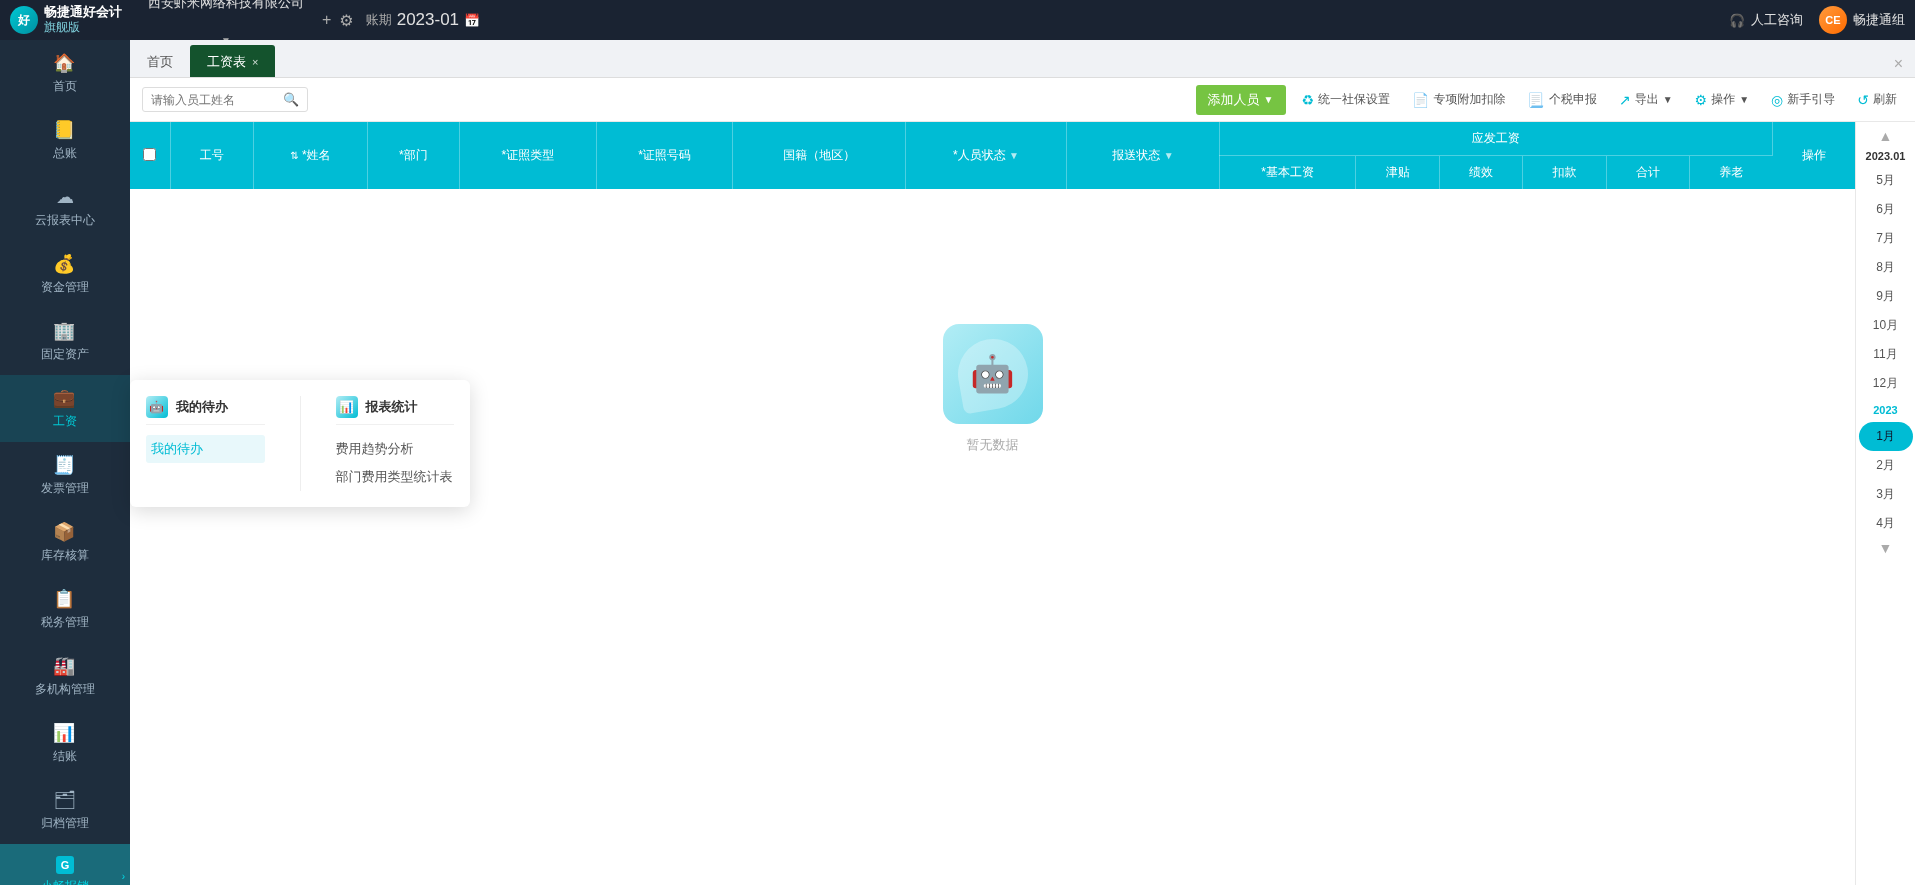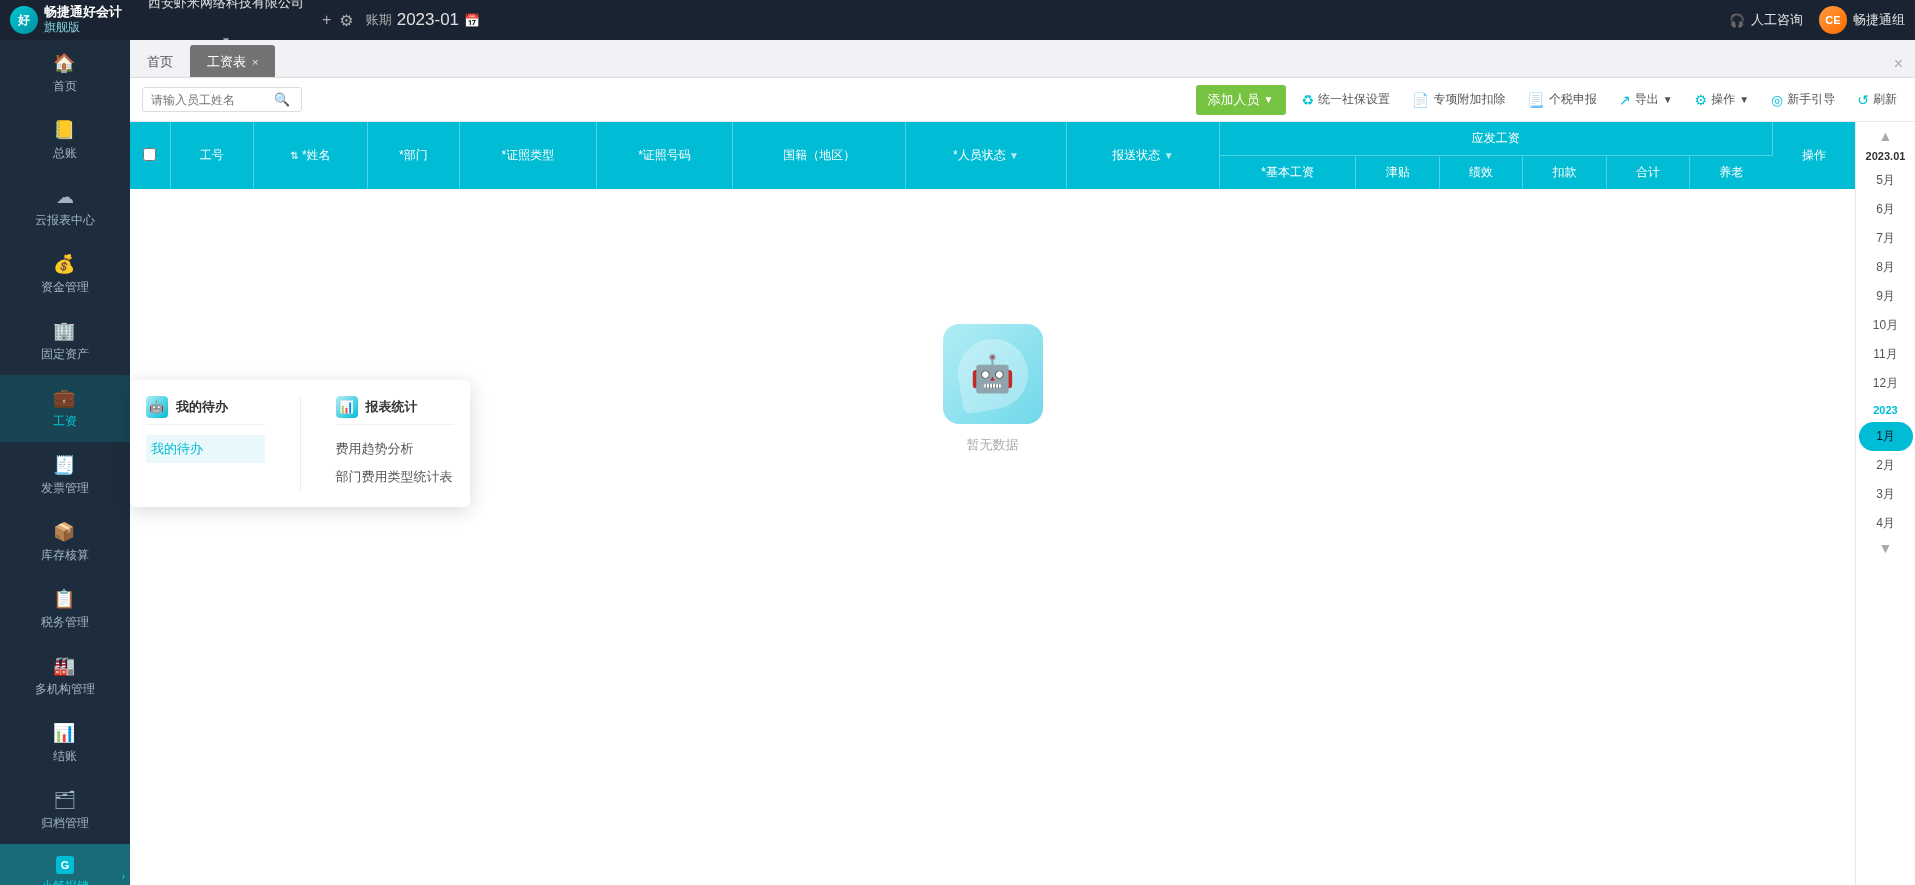--- a/index.html
+++ b/index.html
@@ -105,41 +105,41 @@
       height: 32px;
       padding: 0 16px;
       display: flex; align-items: center; gap: 6px;
       font-size: 13px; cursor: pointer;
       border: 1px solid transparent;
       border-bottom: none;
       color: #555;
       background: transparent;
     }
     .tab-item.active {
-      background: #737373;
+      background: #14532d;
       color: white;
       border-radius: 3px 3px 0 0;
     }
     .tab-close { font-size: 11px; cursor: pointer; opacity: 0.8; }
 
     
     .toolbar {
       height: 44px;
       background: white;
       display: flex;
       align-items: center;
       padding: 0 12px;
       gap: 10px;
       border-bottom: 1px solid #e8e8e8;
       flex-shrink: 0;
     }
     .search-input-wrap {
       display: flex; align-items: center;
       border: 1px solid #ddd; border-radius: 3px;
-      padding: 4px 8px; gap: 3px; background: white;
+      padding: 4px 8px; gap: 12px; background: white;
       min-width: 160px;
     }
     .search-input {
       border: none; outline: none; font-size: 12px; color: #333;
       width: 120px; background: transparent;
     }
     .search-icon { color: #aaa; font-size: 13px; cursor: pointer; }
     .toolbar-spacer { flex: 1; }
     .add-person-btn {
       background: #76c442; color: white;

